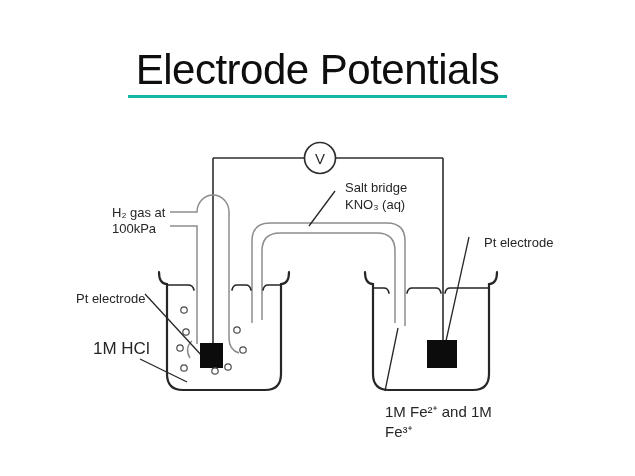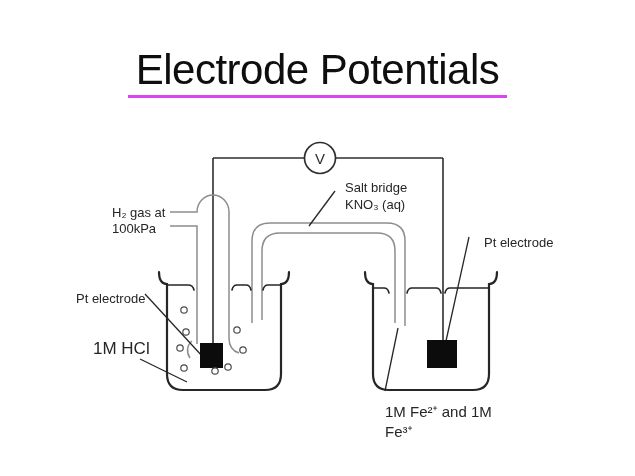--- a/index.html
+++ b/index.html
@@ -16,21 +16,21 @@
     top: 48px;
     left: 0;
     width: 100%;
     text-align: center;
   }
   .slide-title {
     display: inline-block;
     font-size: 42px;
     letter-spacing: -0.5px;
     color: #0e0e0e;
-    border-bottom: 3px solid #d946ef;
+    border-bottom: 3px solid #14b8a6;
     padding: 0 8px 3px 8px;
     line-height: 1.05;
   }
   svg.diagram {
     position: absolute;
     top: 0;
     left: 0;
   }
   svg text {
     font-family: "Liberation Sans", sans-serif;

